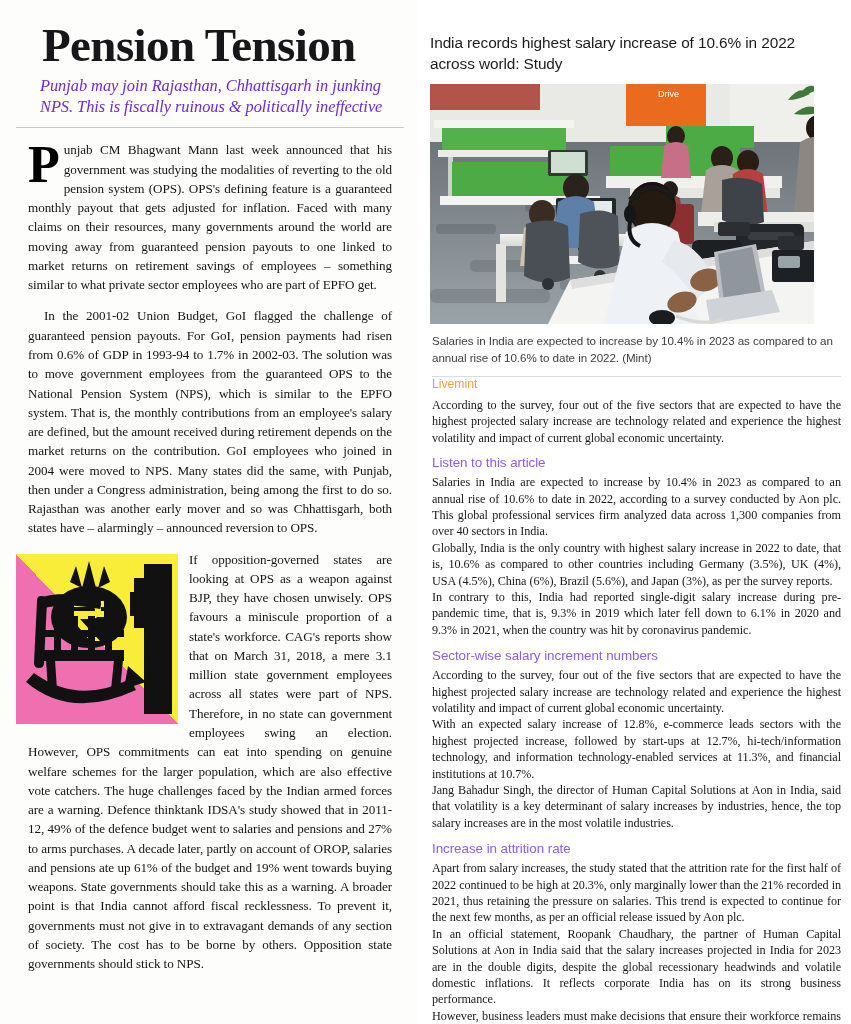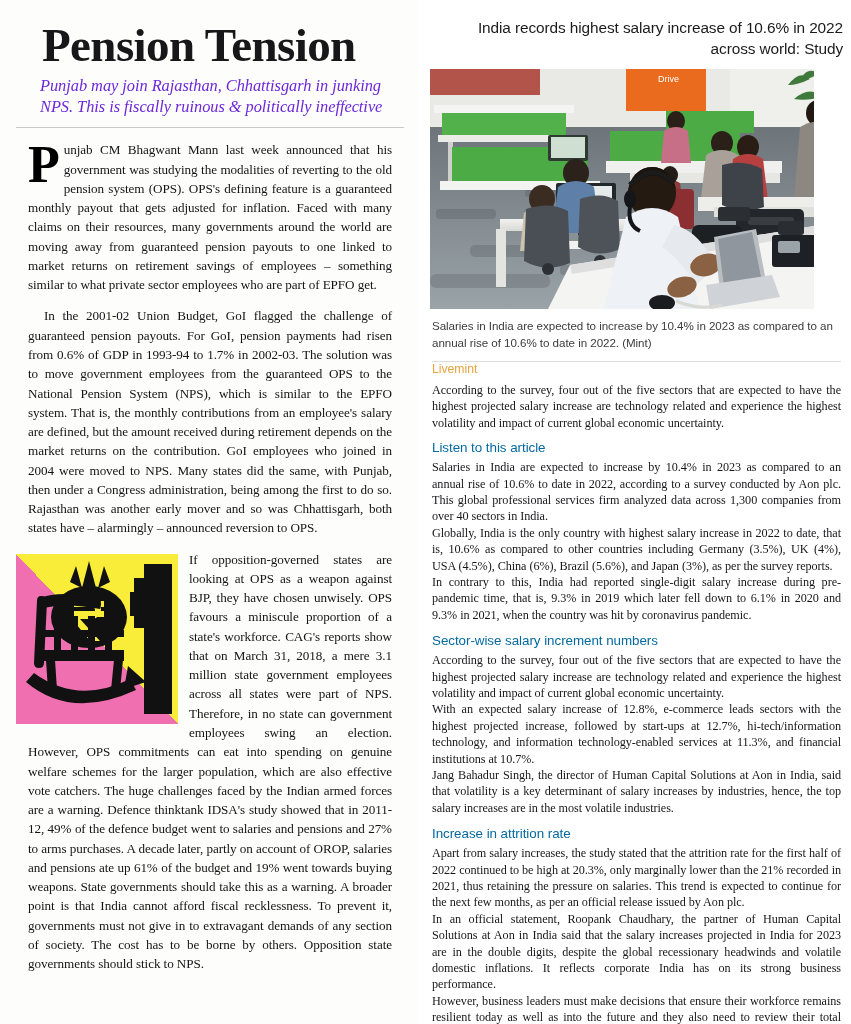--- a/index.html
+++ b/index.html
@@ -110,23 +110,22 @@
     background: #ffffff;
     font-family: "Liberation Sans", sans-serif;
     position: relative;
   }
   .lm-headline {
     font-family: "Liberation Sans", sans-serif;
     font-size: 15.4px;
     line-height: 1.34;
     color: #1b1b1b;
     font-weight: 400;
-    margin: 0 0 10px 0;
+    margin: 15px 0 10px 0;
     letter-spacing: -0.1px;
-    text-align: right;
   }
 
   
   .lm-photo {
     width: 384px;
     height: 240px;
     position: relative;
     overflow: hidden;
     background: #8f9aa0;
   }
@@ -155,21 +154,21 @@
   .lm-source {
     font-family: "Liberation Sans", sans-serif;
     font-size: 12.2px;
     color: #e8a33d;
     padding: 0 2px 6px 2px;
     font-weight: 400;
   }
   .lm-section-h {
     font-family: "Liberation Sans", sans-serif;
     font-size: 13.4px;
-    color: #0369a1;
+    color: #8b5cf6;
     font-weight: 400;
     padding: 9px 2px 4px 2px;
     letter-spacing: -0.05px;
   }
   .lm-para {
     font-family: "Liberation Serif", serif;
     font-size: 12.2px;
     line-height: 1.345;
     color: #17171a;
     text-align: justify;

